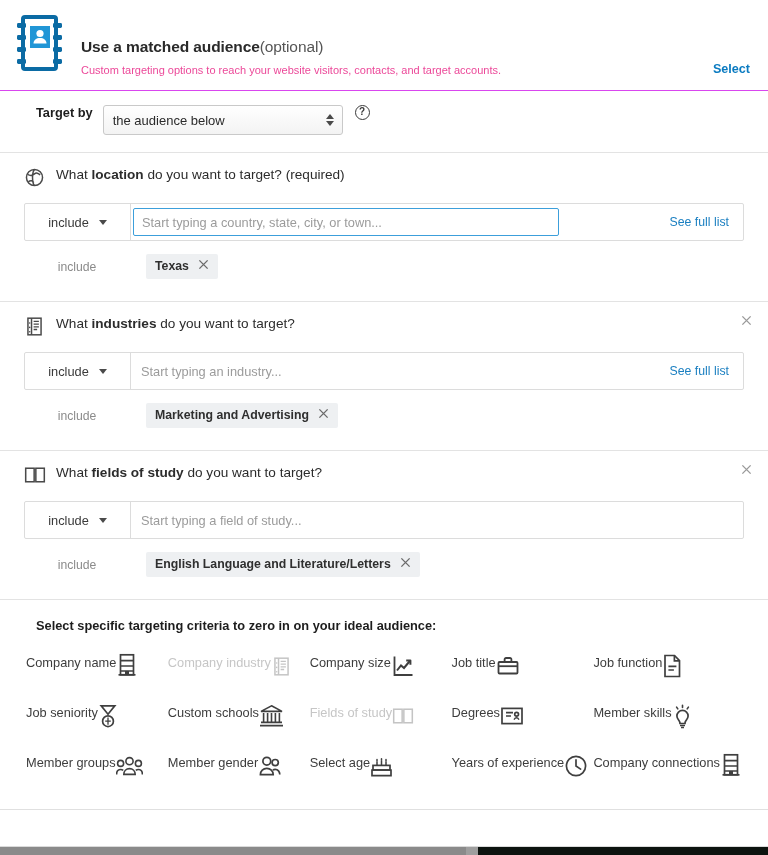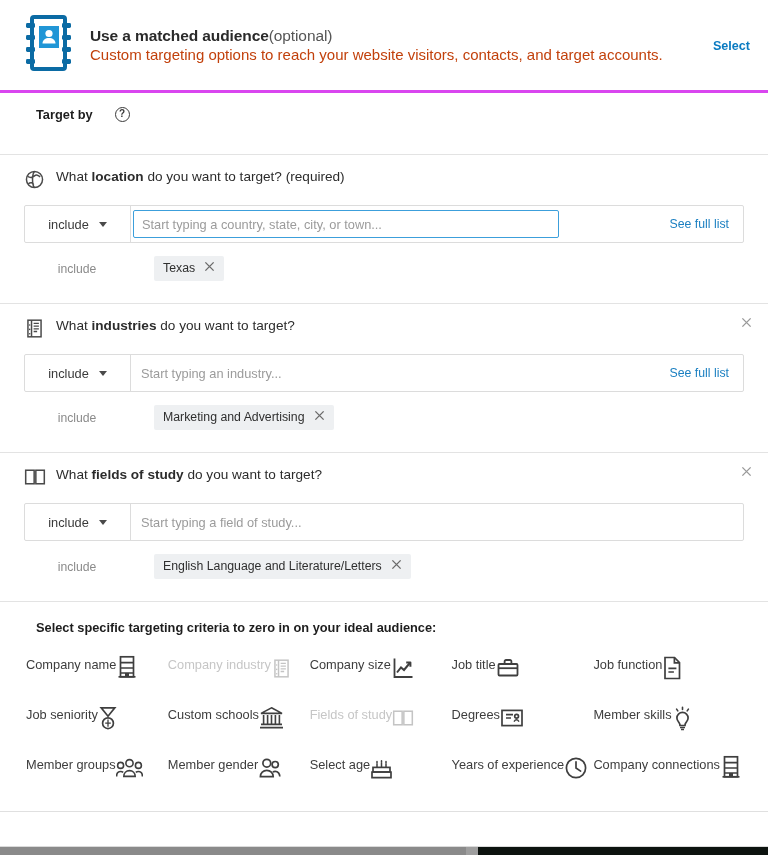--- a/index.html
+++ b/index.html
@@ -7,31 +7,31 @@
     margin: 0; padding: 0;
     background: #ffffff;
     font-family: "Liberation Sans", sans-serif;
   }
   body { width: 768px; height: 855px; overflow: hidden; position: relative; }
 
   .page { width: 768px; background: #fff; }
 
   
   .hdr {
-    display: flex; align-items: center;
-    padding: 10px 18px 14px 24px;
-    border-bottom: 3px solid #d946ef;
+    display: flex; align-items: flex-end;
+    padding: 10px 18px 14px 15px;
+    border-bottom: 1px solid #d946ef;
     min-height: 82px;
   }
   .hdr-icon { width: 58px; flex: 0 0 58px; padding-top: 4px; }
   .hdr-txt { flex: 1 1 auto; padding-left: 8px; padding-top: 4px; }
   .hdr-title { font-size: 15.5px; color: #2a2a2a; letter-spacing: -.1px; }
   .hdr-title b { font-weight: bold; }
   .hdr-opt { color: #555; font-weight: normal; }
-  .hdr-sub { font-size: 15px; color: #c2410c; margin-top: 1px; }
+  .hdr-sub { font-size: 11px; color: #ec4899; margin-top: 8px; }
   .hdr-select {
     flex: 0 0 auto; color: #0b7bc1; font-size: 12.6px;
     font-weight: bold; padding-top: 6px; cursor: pointer;
   }
 
   
   .targetby {
     display: flex; align-items: flex-start;
     padding: 14px 24px 16px 36px;
     border-bottom: 1px solid #e3e3e3;
@@ -103,21 +103,22 @@
     flex: 0 0 auto; display: flex; align-items: center; padding: 0 14px 0 10px;
     color: #1a7fc1; font-size: 12.3px; cursor: pointer; white-space: nowrap;
   }
   .spacer-cell { flex: 1 1 auto; }
 
   .chips { display: flex; align-items: center; margin-top: 13px; padding-left: 24px; }
   .chips-lbl { width: 106px; flex: 0 0 106px; text-align: center; font-size: 12.2px; color: #8b8b8b; }
   .chip {
     background: #eef0f2; border-radius: 2px; padding: 5px 9px 6px 9px;
     font-size: 12.3px; color: #2f2f2f; display: inline-flex; align-items: flex-end;
-    margin-left: 24px;
+    margin-left: 16px;
+    font-weight: bold;
   }
   .chip .cx { margin-left: 9px; color: #6b6b6b; font-size: 12.5px; cursor: pointer; }
 
   
   .crit { padding: 18px 24px 26px 24px; border-bottom: 1px solid #e0e0e0; }
   .crit-hd { font-size: 12.8px; font-weight: bold; color: #1d1d1d; margin: 0 0 14px 12px; }
   .crit-grid { display: grid; grid-template-columns: repeat(5, 1fr); row-gap: 14px; }
   .crit-cell {
     display: flex; align-items: center;
     padding: 6px 2px 4px 2px; cursor: pointer;
@@ -163,20 +164,27 @@
       <div class="hdr-title">
         <b>Use a matched audience</b><span class="hdr-opt">(optional)</span>
       </div>
       <div class="hdr-sub">Custom targeting options to reach your website visitors, contacts, and target accounts.</div>
     </div>
     <div class="hdr-select">Select</div>
   </div>
 
   <div class="targetby">
     <div class="tb-label">Target by</div>
+    <div class="sel-wrap">
+      <span class="sel-val">the audience below</span>
+      <span class="stepper">
+          <i class="up"></i>
+          <i class="dn"></i>
+        </span>
+    </div>
     <div class="help-ic">?</div>
   </div>
 
   <div id="facets-host">
       <div class="facet">
         <div class="facet-hd">
           <span class="facet-ic"><svg width="21" height="21" viewBox="0 0 24 24" fill="none" stroke="#4a4a4a" stroke-width="1.7">
               <circle cx="12" cy="12" r="9.2"></circle>
               <path d="M12 2.8c-3 3-3 15.4 0 18.4M4 8.5c3 1.6 6 1.2 8-0.6 1.8-1.6 4.6-1 6.4 1.2M5 17c2.4-2.2 5.2-1.4 6 0.8"></path>
             </svg></span>

